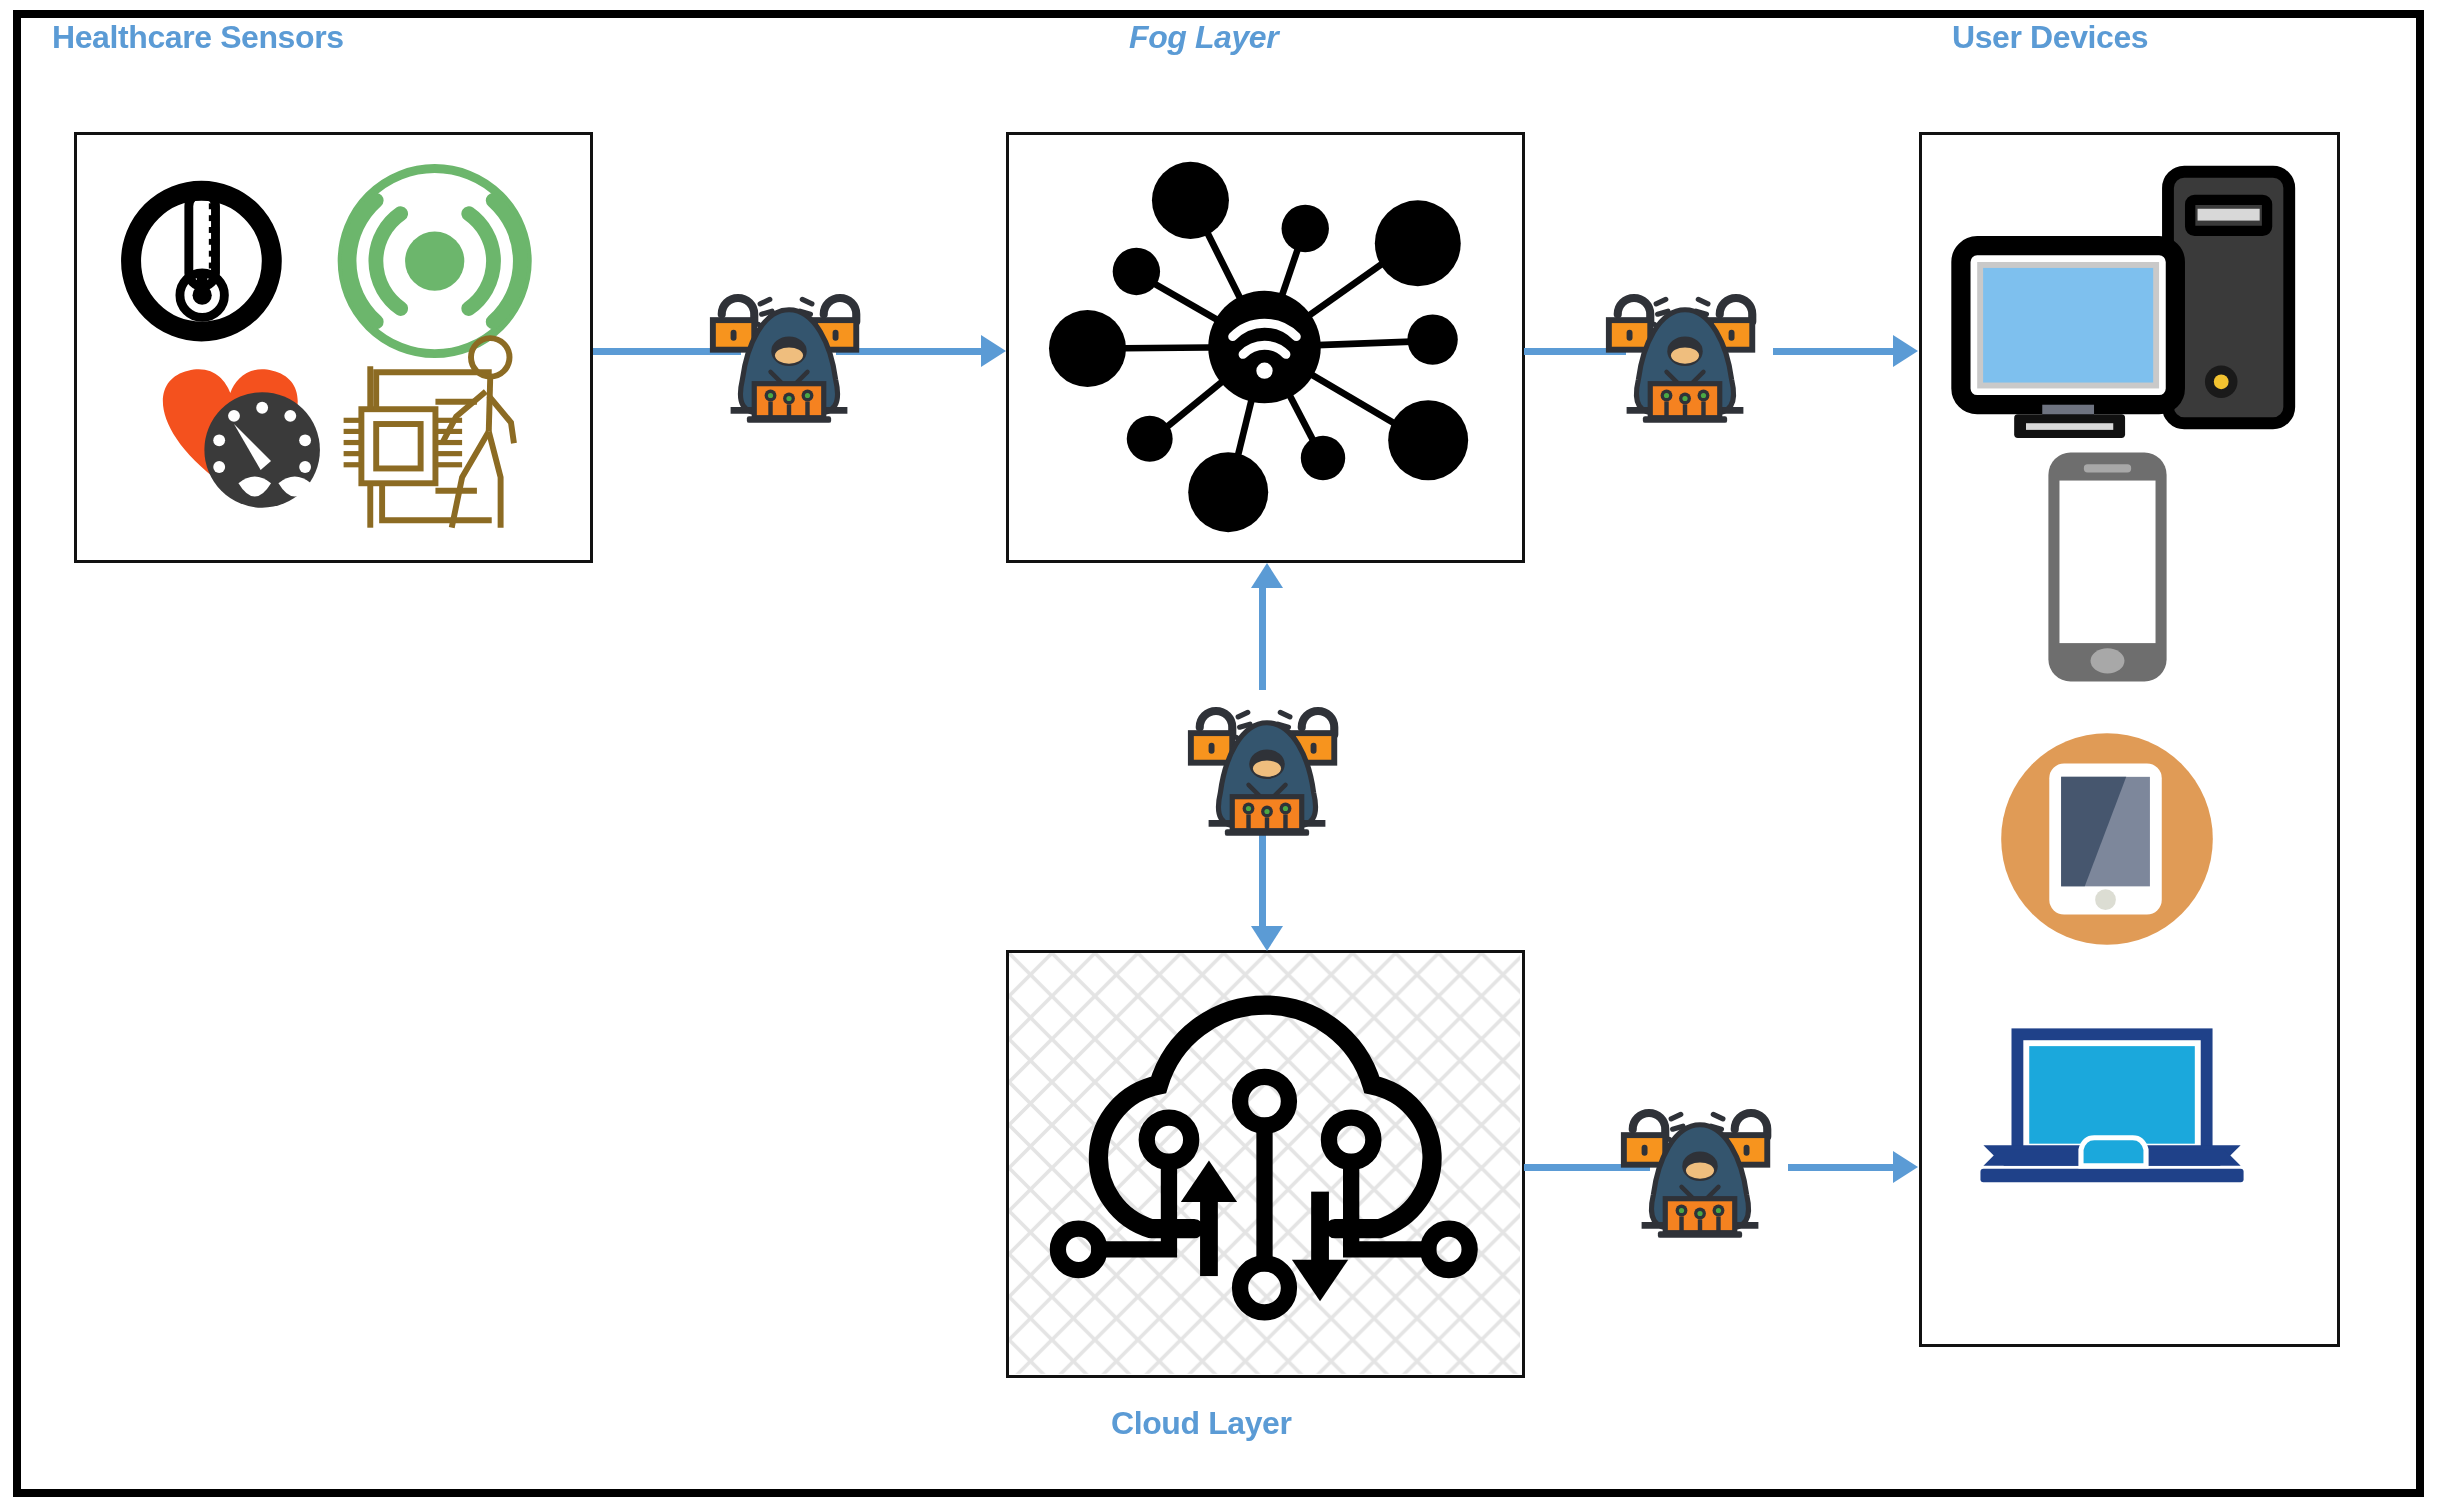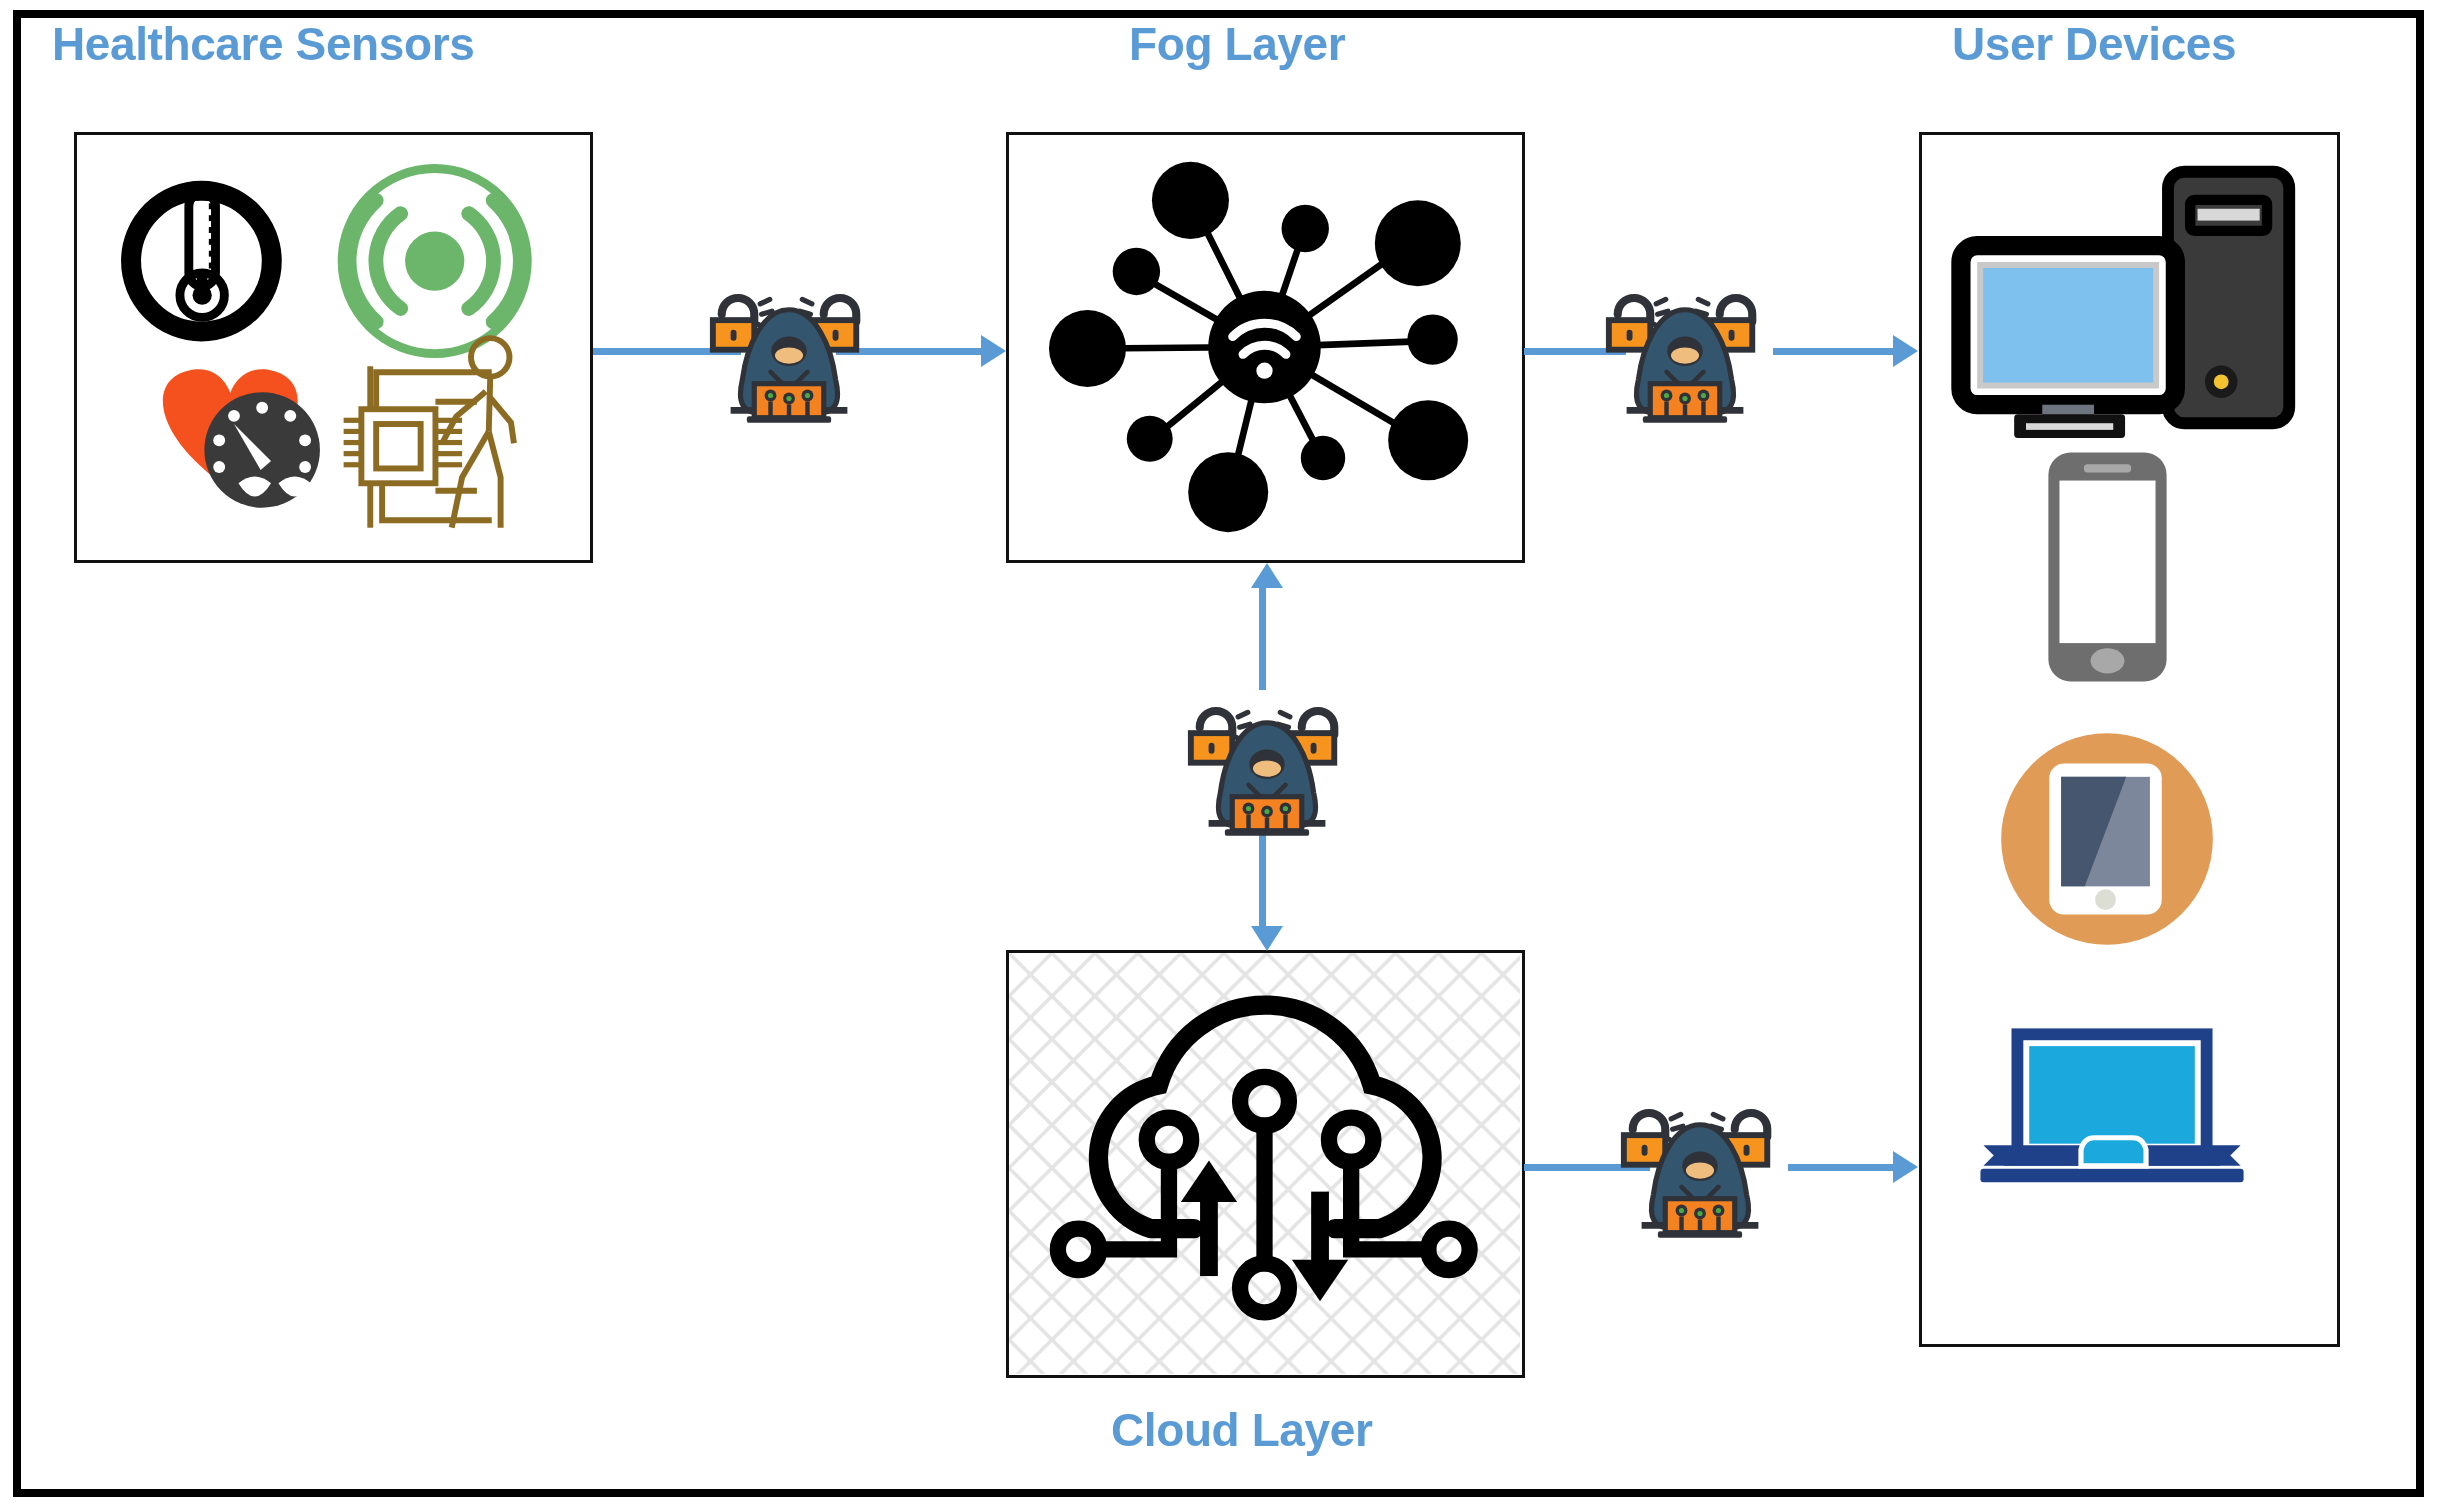--- a/index.html
+++ b/index.html
@@ -19,21 +19,21 @@
     width:2411px;height:1487px;
     box-sizing:border-box;
     border:8.1px solid #000000;
     background:#ffffff;
   }
 
   .col-title{
     position:absolute;
     color:#5B9BD5;
     font-weight:bold;
-    font-size:46px;
+    font-size:32px;
     letter-spacing:-0.4px;
     white-space:nowrap;
     line-height:1;
   }
 
   .panel{
     position:absolute;
     box-sizing:border-box;
     border:3.7px solid #111111;
     background:#ffffff;
@@ -81,21 +81,21 @@
   .hacker{position:absolute;}
 </style>
 </head>
 <body>
 
 <div id="page">
   <div id="frame"></div>
 
   <div class="col-title" style="left:52px;top:21px;">Healthcare Sensors</div>
 
-  <div class="col-title" style="left:1129px;top:21px;">Fog Layer</div>
+  <div class="col-title" style="left:1129px;top:21px;font-style:italic;">Fog Layer</div>
 
   <div class="col-title" style="left:1952px;top:21px;">User Devices</div>
 
   <div class="col-title" style="left:1111px;top:1407px;text-align:right;">Cloud Layer</div>
 
   <div class="panel" style="left:74px;top:132px;width:519px;height:431px;">
 
     <svg width="511" height="424" viewBox="0 0 690 572" style="position:absolute;left:0;top:0;">
 
       <g>

